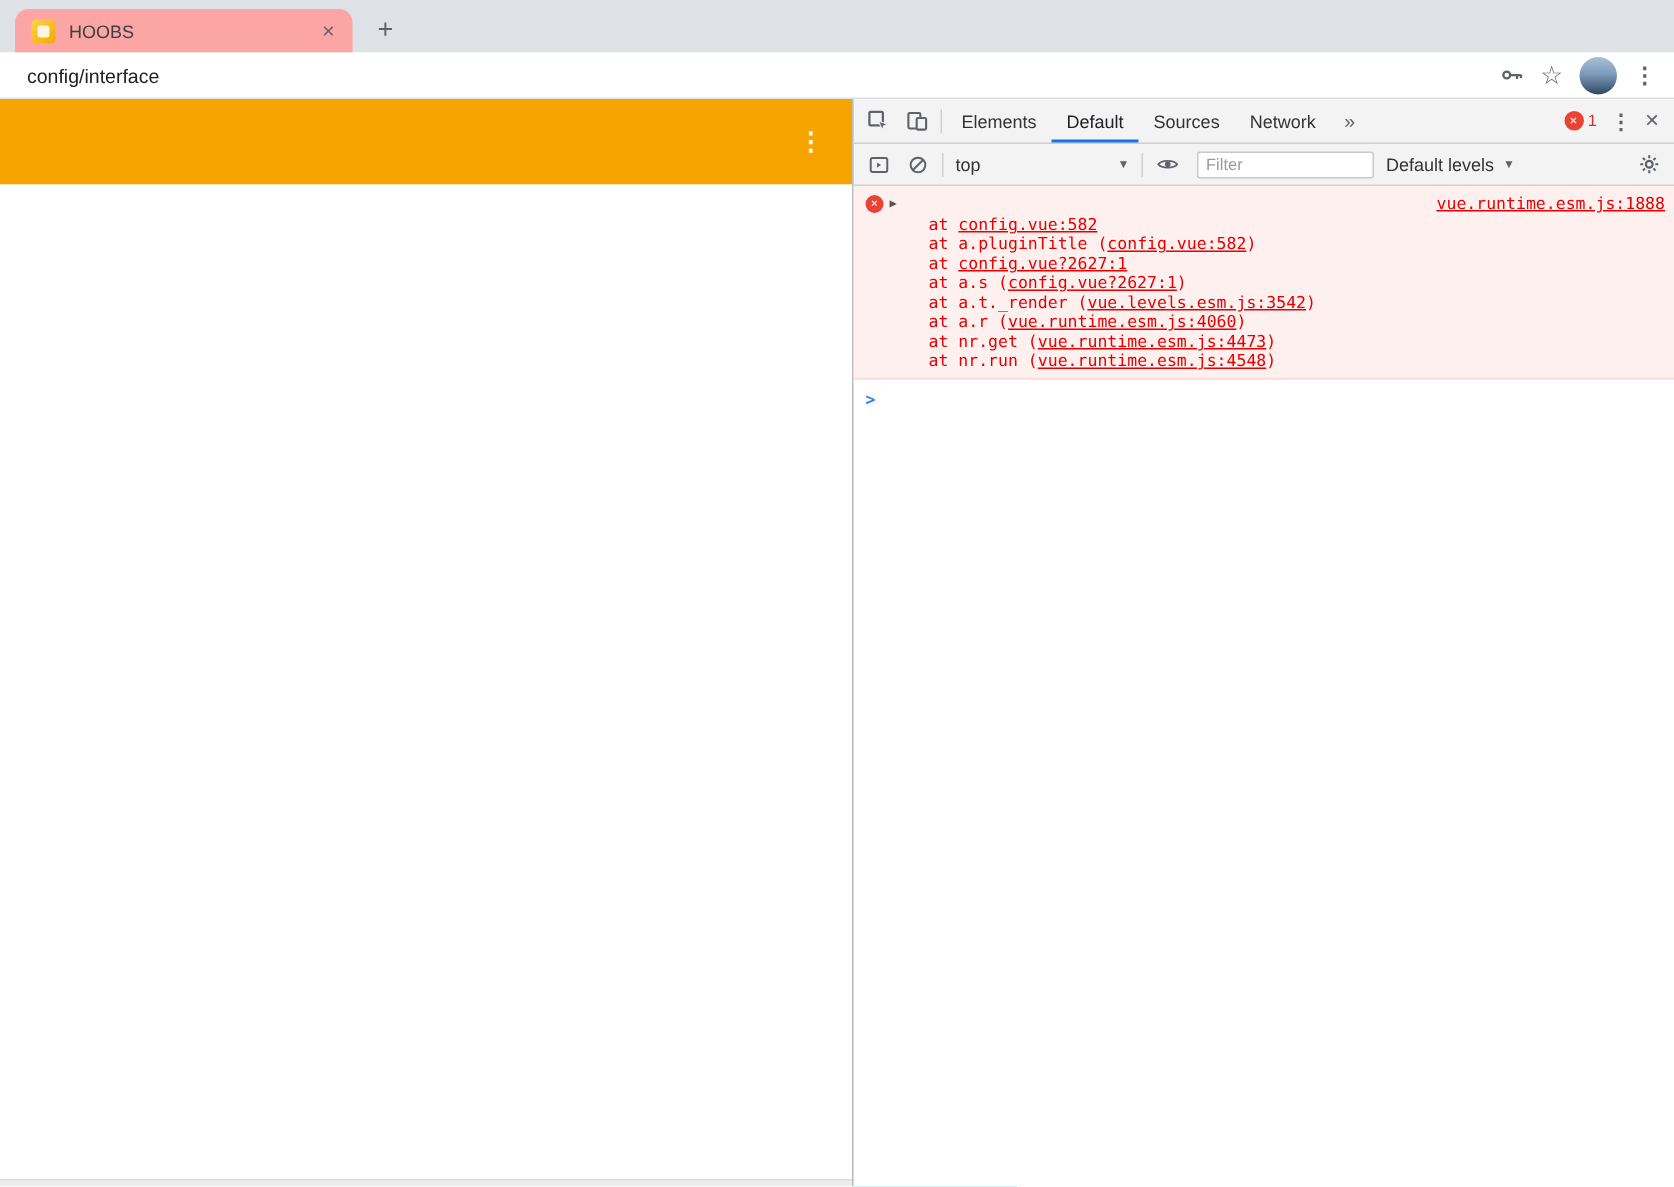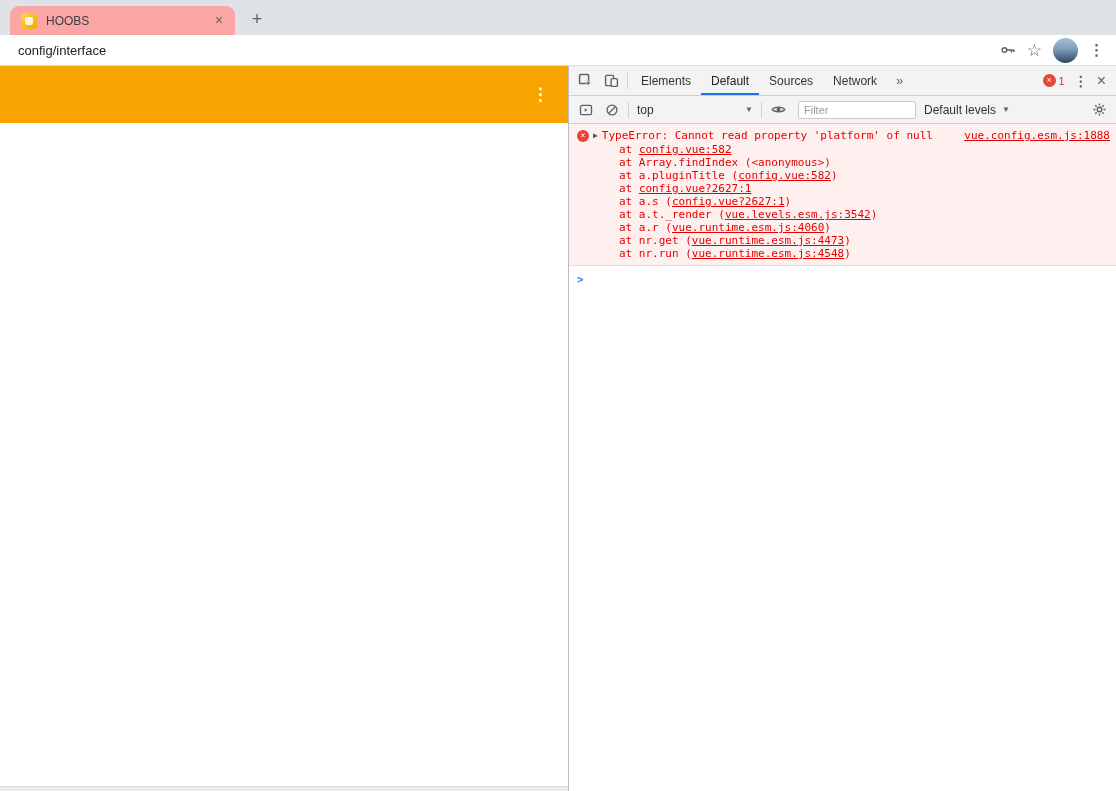--- a/index.html
+++ b/index.html
@@ -200,26 +200,24 @@
               </g>
             </svg>
         </span>
       </div>
 
       <div class="dt-console">
         <div class="error-block">
           <div class="error-head">
             <span class="err-row-icon">×</span>
             <span class="err-caret">▶</span>
-            <span class="err-msg">TypeError: Cannot read property 'platform' of null</span>
-            <span class="console-link err-loc">vue.config.esm.js:1888</span>
+            <span class="console-link err-loc">vue.runtime.esm.js:1888</span>
           </div>
           <div>
               <div class="stack-line"><span>at </span><span class="console-link">config.vue:582</span></div>
-              <div class="stack-line"><span>at Array.findIndex (&lt;anonymous&gt;)</span></div>
               <div class="stack-line"><span>at a.pluginTitle (</span><span class="console-link">config.vue:582</span><span>)</span></div>
               <div class="stack-line"><span>at </span><span class="console-link">config.vue?2627:1</span></div>
               <div class="stack-line"><span>at a.s (</span><span class="console-link">config.vue?2627:1</span><span>)</span></div>
               <div class="stack-line"><span>at a.t._render (</span><span class="console-link">vue.levels.esm.js:3542</span><span>)</span></div>
               <div class="stack-line"><span>at a.r (</span><span class="console-link">vue.runtime.esm.js:4060</span><span>)</span></div>
               <div class="stack-line"><span>at nr.get (</span><span class="console-link">vue.runtime.esm.js:4473</span><span>)</span></div>
               <div class="stack-line"><span>at nr.run (</span><span class="console-link">vue.runtime.esm.js:4548</span><span>)</span></div>
             </div>
         </div>
         <div class="prompt-row">

